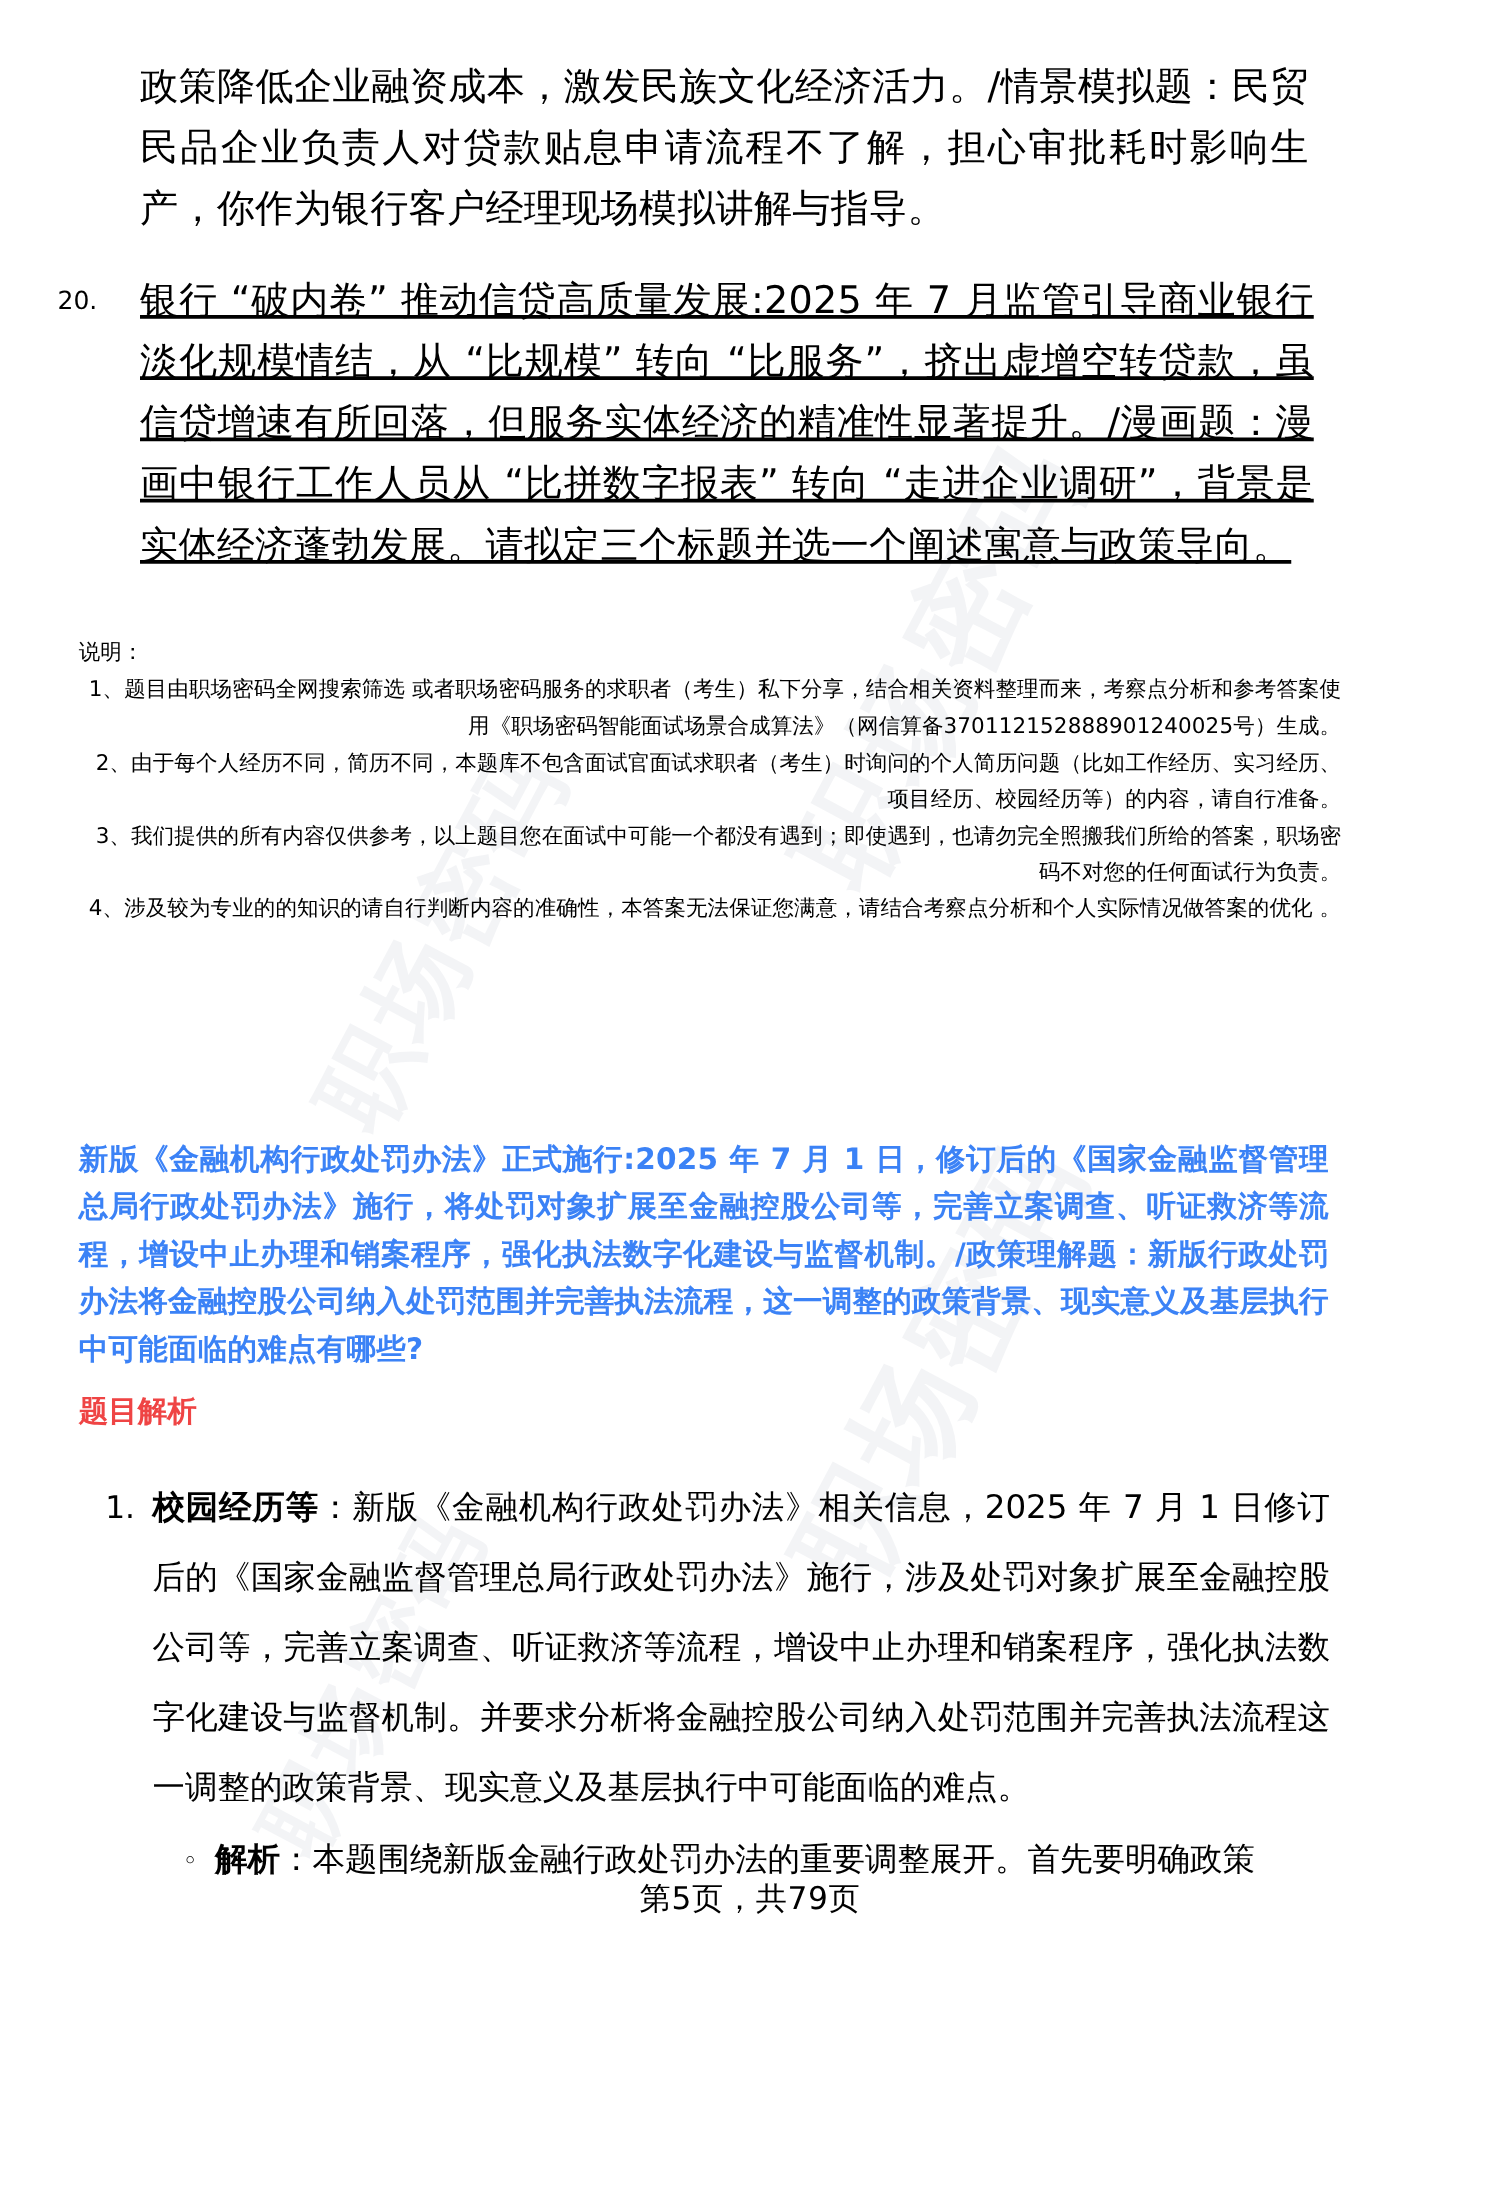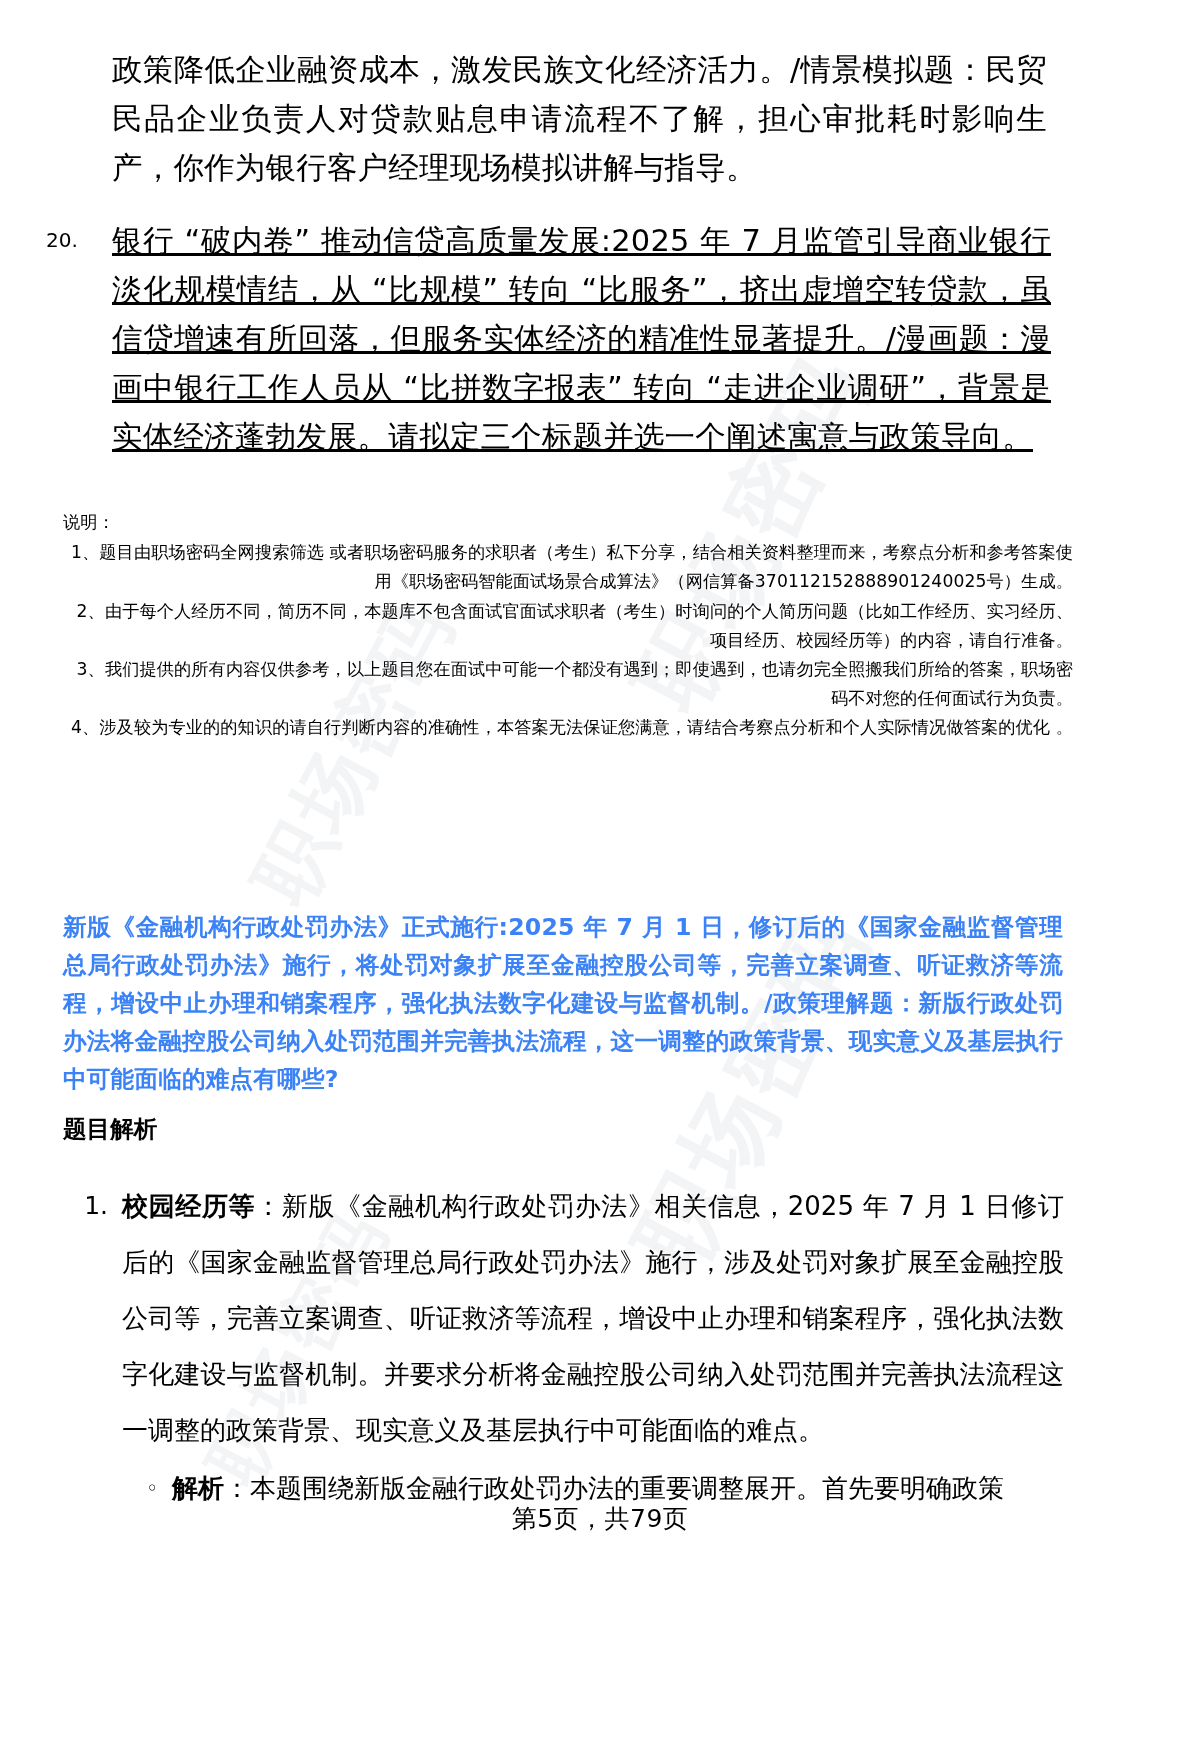--- a/index.html
+++ b/index.html
@@ -112,21 +112,21 @@
     text-align: justify;
     text-justify: inter-ideograph;
     letter-spacing: 0.2px;
   }
 
   
   .red-heading {
     position: absolute;
     left: 63px;
     top: 1112px;
-    color: #000000;
+    color: #ef4444;
     font-weight: 700;
     font-size: 23.6px;
     line-height: 34px;
   }
 
   
   .analysis {
     position: absolute;
     left: 64px;
     top: 1178px;

